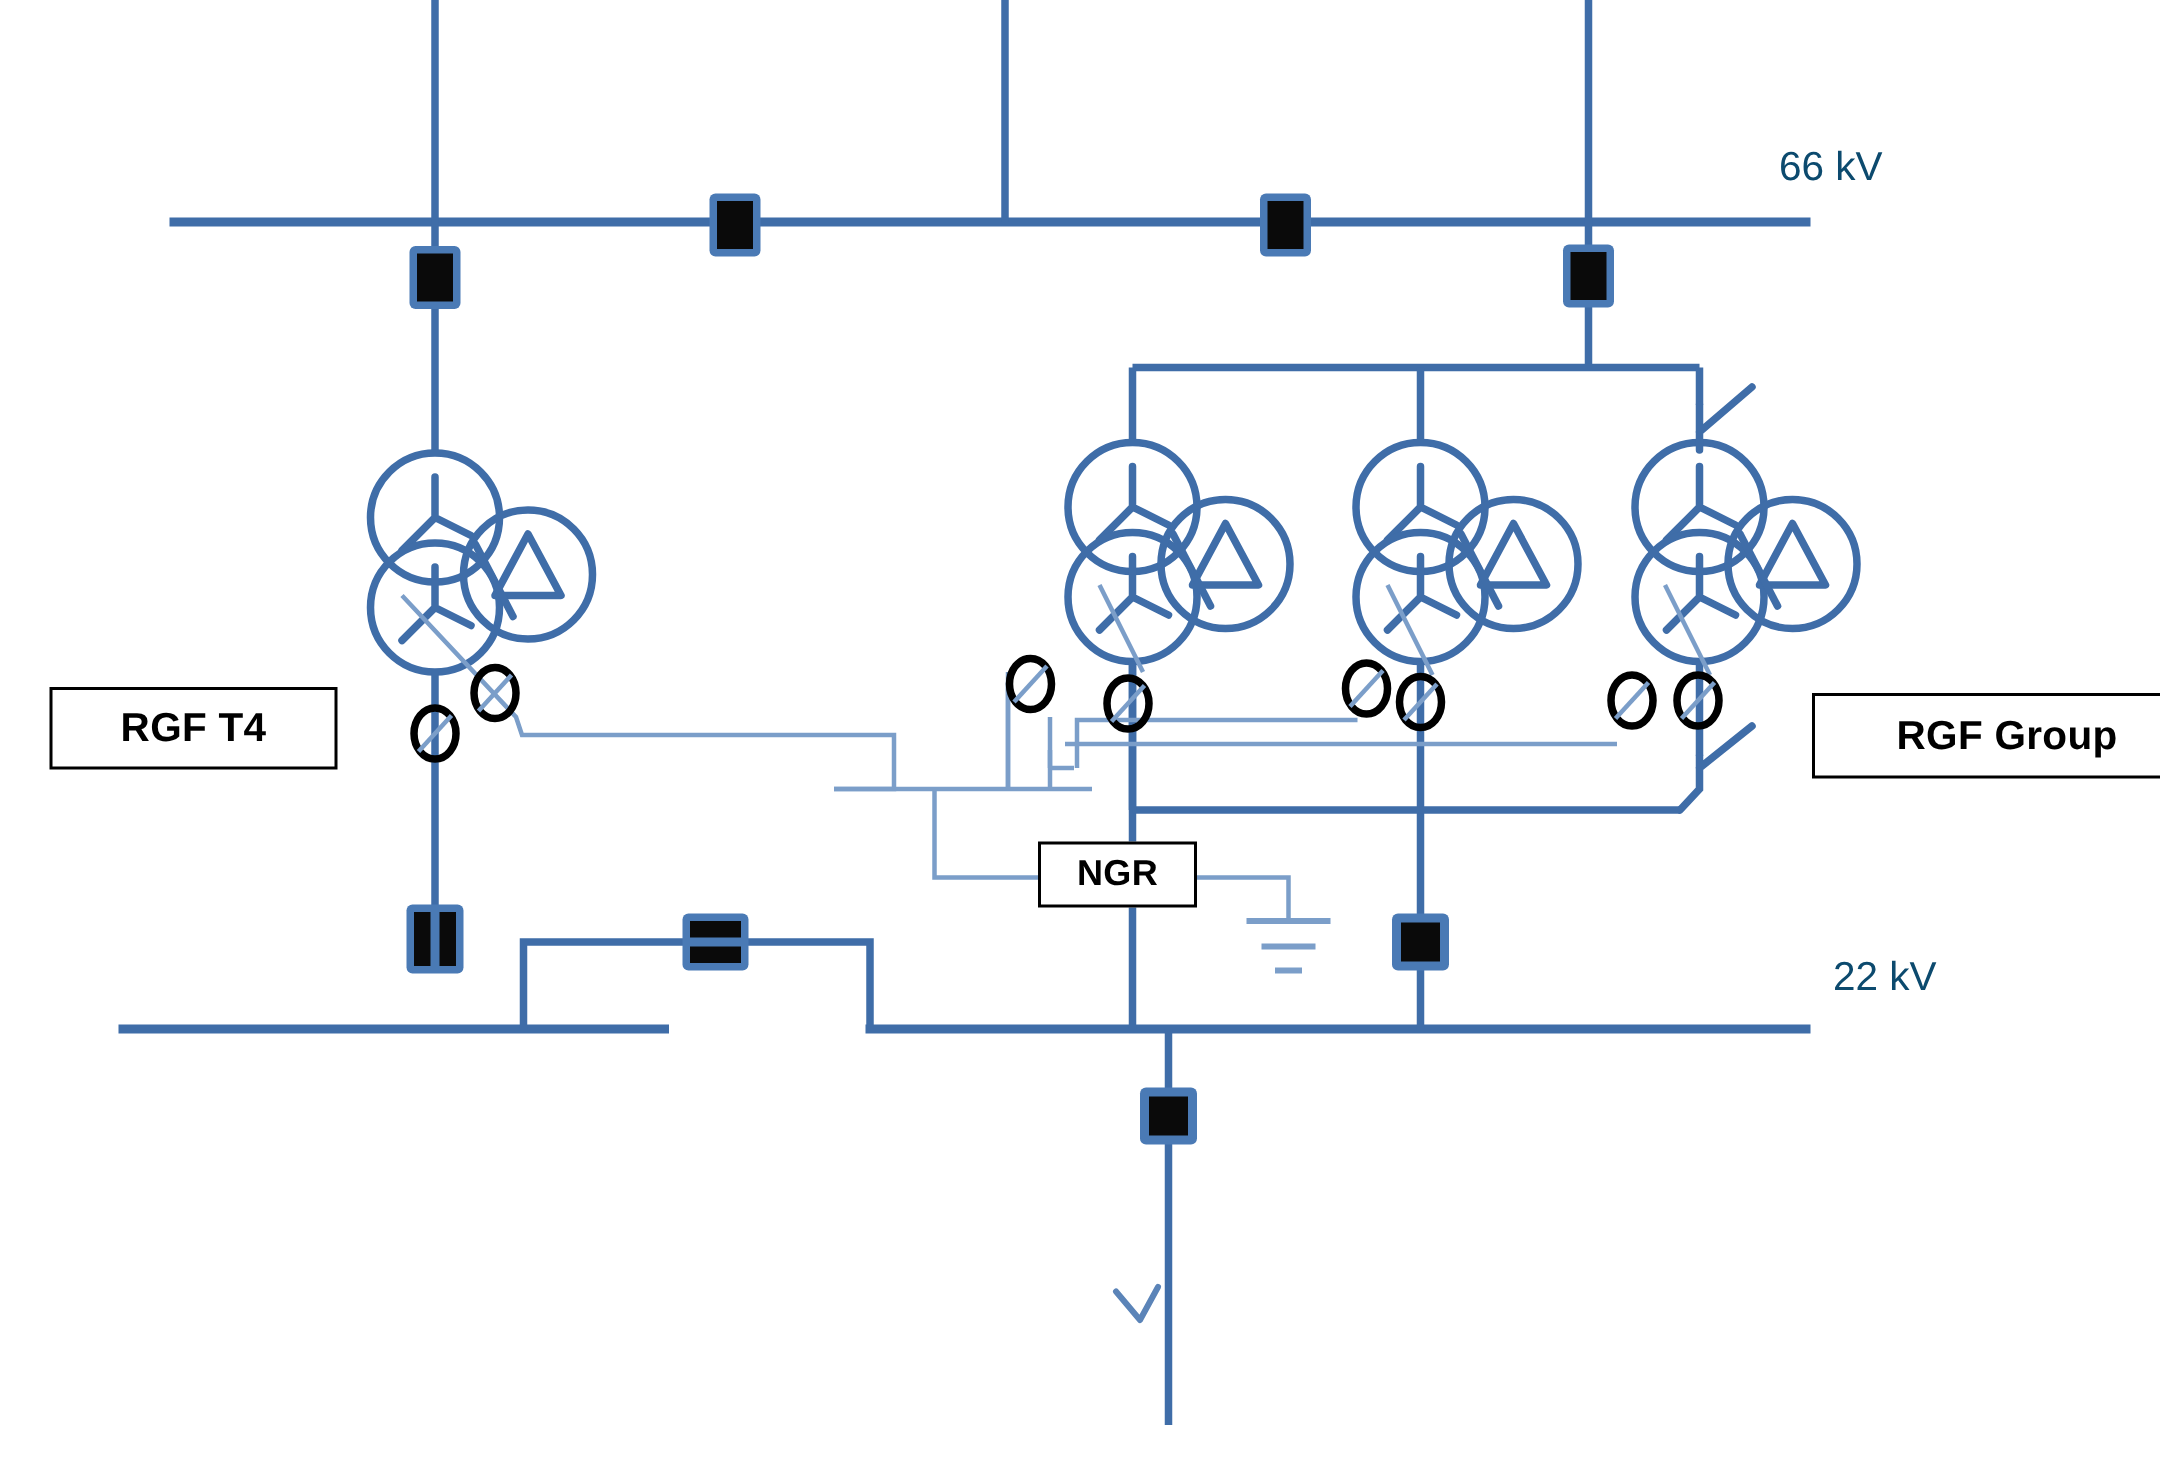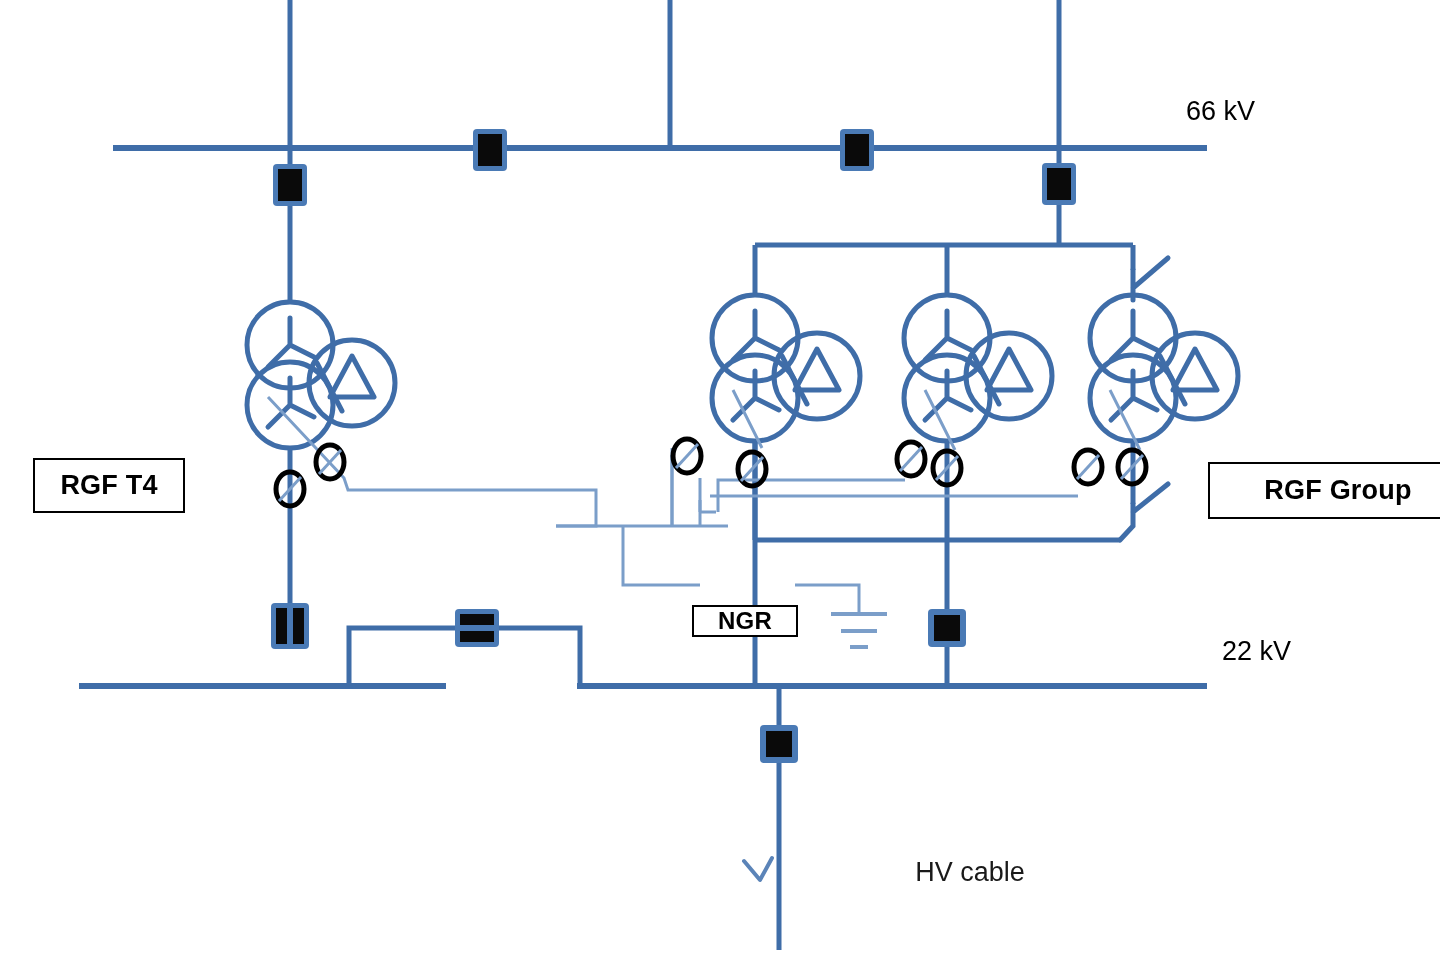--- a/index.html
+++ b/index.html
@@ -16,26 +16,26 @@
   .lbl-box{
     position:absolute;
     background:#ffffff;
     border:2px solid #000000;
     box-sizing:border-box;
     display:flex;align-items:center;justify-content:center;
     font-weight:bold;
     color:#000;
     letter-spacing:.2px;
   }
-  #label-rgf-t4{left:33px;top:458px;width:152px;height:55px;font-size:27px;}
+  #label-rgf-t4{left:33px;top:458px;width:192px;height:55px;font-size:27px;}
   #label-rgf-group{left:1208px;top:462px;width:260px;height:57px;font-size:27px;}
-  #label-ngr{left:692px;top:561px;width:106px;height:32px;font-size:24px;margin-top:44px;}
+  #label-ngr{left:692px;top:561px;width:106px;height:44px;font-size:24px;}
 
   .kv-label{
-    position:absolute;color:#000000;font-size:27px;font-weight:400;
+    position:absolute;color:#0c4a6e;font-size:27px;font-weight:400;
     white-space:nowrap;
   }
   #label-66kv{left:1186px;top:96px;}
   #label-22kv{left:1186px;top:636px;margin-left:36px;}
 
   #label-hv-cable{
     position:absolute;left:800px;top:853px;width:340px;
     text-align:center;color:#1a1a1a;font-size:27px;line-height:1.45;
     white-space:nowrap;
   }
@@ -180,16 +180,15 @@
   </svg>
 
   <div class="kv-label" id="label-66kv">66 kV</div>
   <div class="kv-label" id="label-22kv">22 kV</div>
 
   <div class="lbl-box" id="label-rgf-t4">RGF T4</div>
   <div class="lbl-box" id="label-rgf-group">RGF Group</div>
   <div class="lbl-box" id="label-ngr">NGR</div>
 
   <div id="label-hv-cable">
-    <span class="ln">HV cable</span>
   </div>
 
 </div>
 
 </body></html>

